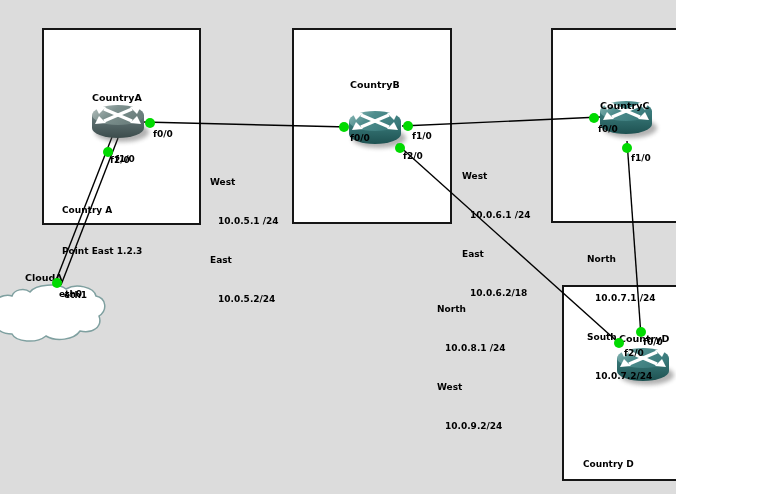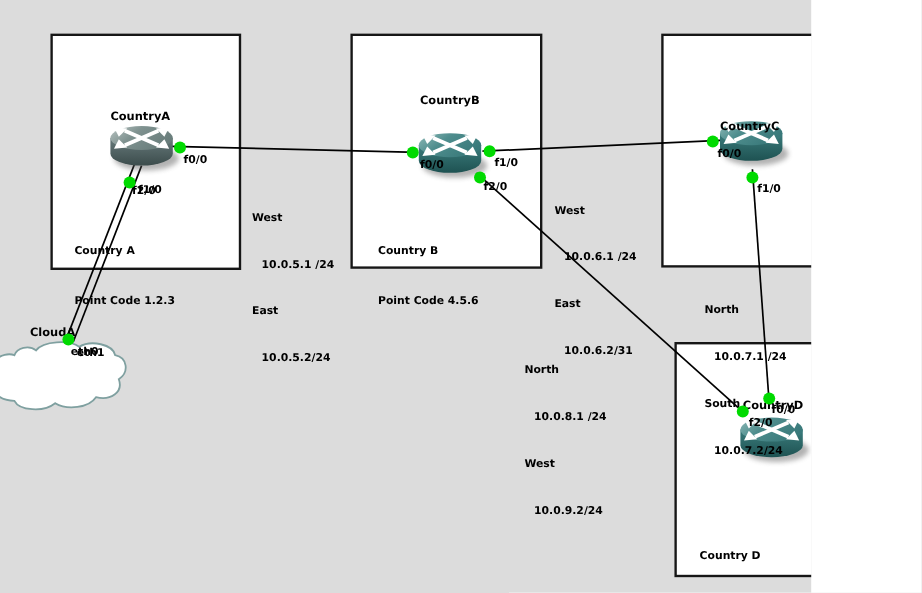--- a/index.html
+++ b/index.html
@@ -175,42 +175,38 @@
   <div class="lbl iface" style="left:403px;top:151px;">f2/0</div>
   <div class="lbl iface" style="left:598px;top:124px;">f0/0</div>
   <div class="lbl iface" style="left:631px;top:153px;">f1/0</div>
   <div class="lbl iface" style="left:643px;top:337px;">f0/0</div>
   <div class="lbl iface" style="left:624px;top:348px;">f2/0</div>
   <div class="lbl iface" style="left:59px;top:289px;">eth0</div>
   <div class="lbl iface" style="left:64px;top:290px;">eth1</div>
 
   <div class="note" style="left:62px;top:177px;">
     <div>Country A</div>
-    <div>Point Code 1.2.3</div>
-  </div>
-  <div class="note" style="left:315px;top:177px;">
-    <div>Country B</div>
-    <div>Point Code 4.5.6</div>
+    <div>Point East 1.2.3</div>
   </div>
   <div class="note" style="left:583px;top:431px;">
     <div>Country D</div>
     
   </div>
 
   <div class="linklabel" style="left:210px;top:150px;">
     <div>West</div>
     <div class="ip">10.0.5.1 /24</div>
     <div>East</div>
     <div class="ip">10.0.5.2/24</div>
   </div>
   <div class="linklabel" style="left:462px;top:144px;">
     <div>West</div>
     <div class="ip">10.0.6.1 /24</div>
     <div>East</div>
-    <div class="ip">10.0.6.2/31</div>
+    <div class="ip">10.0.6.2/18</div>
   </div>
   <div class="linklabel" style="left:587px;top:227px;">
     <div>North</div>
     <div class="ip">10.0.7.1 /24</div>
     <div>South</div>
     <div class="ip">10.0.7.2/24</div>
   </div>
   <div class="linklabel" style="left:437px;top:277px;">
     <div>North</div>
     <div class="ip">10.0.8.1 /24</div>

